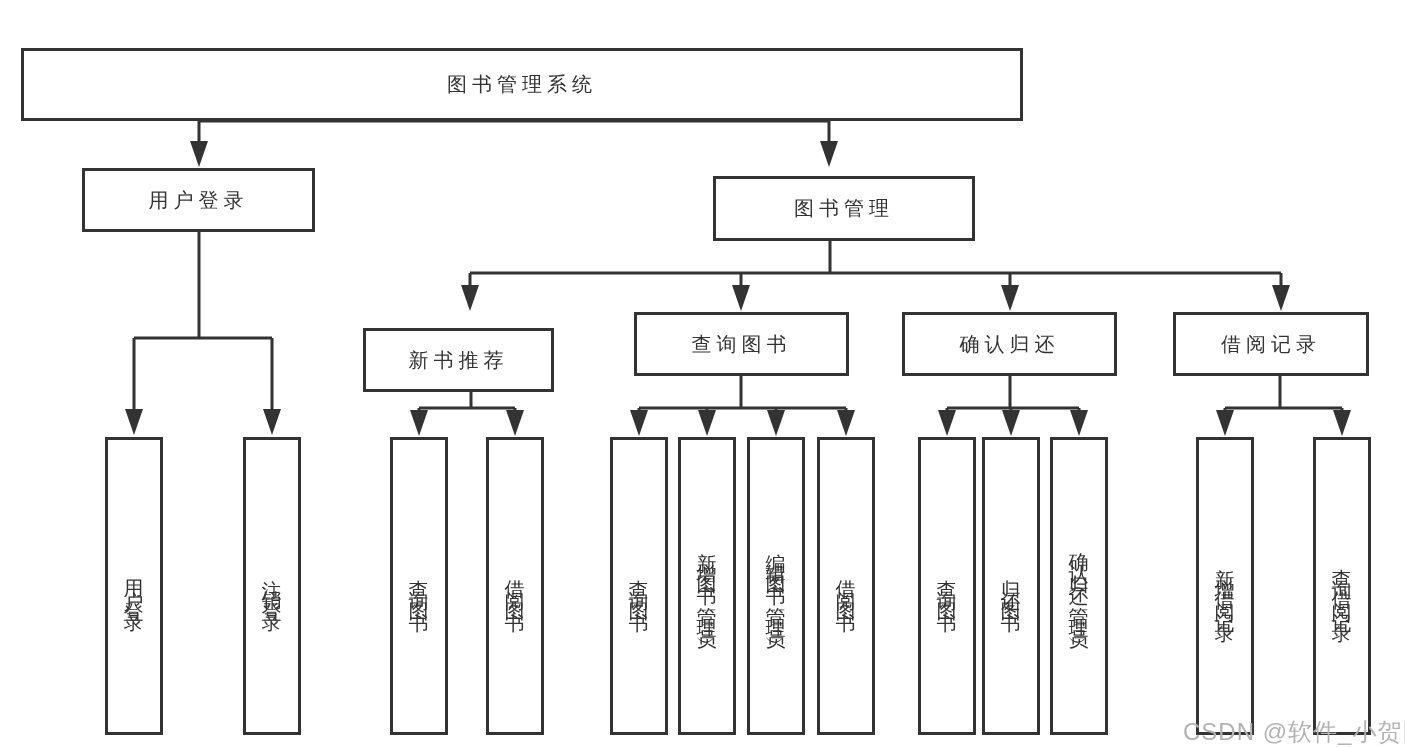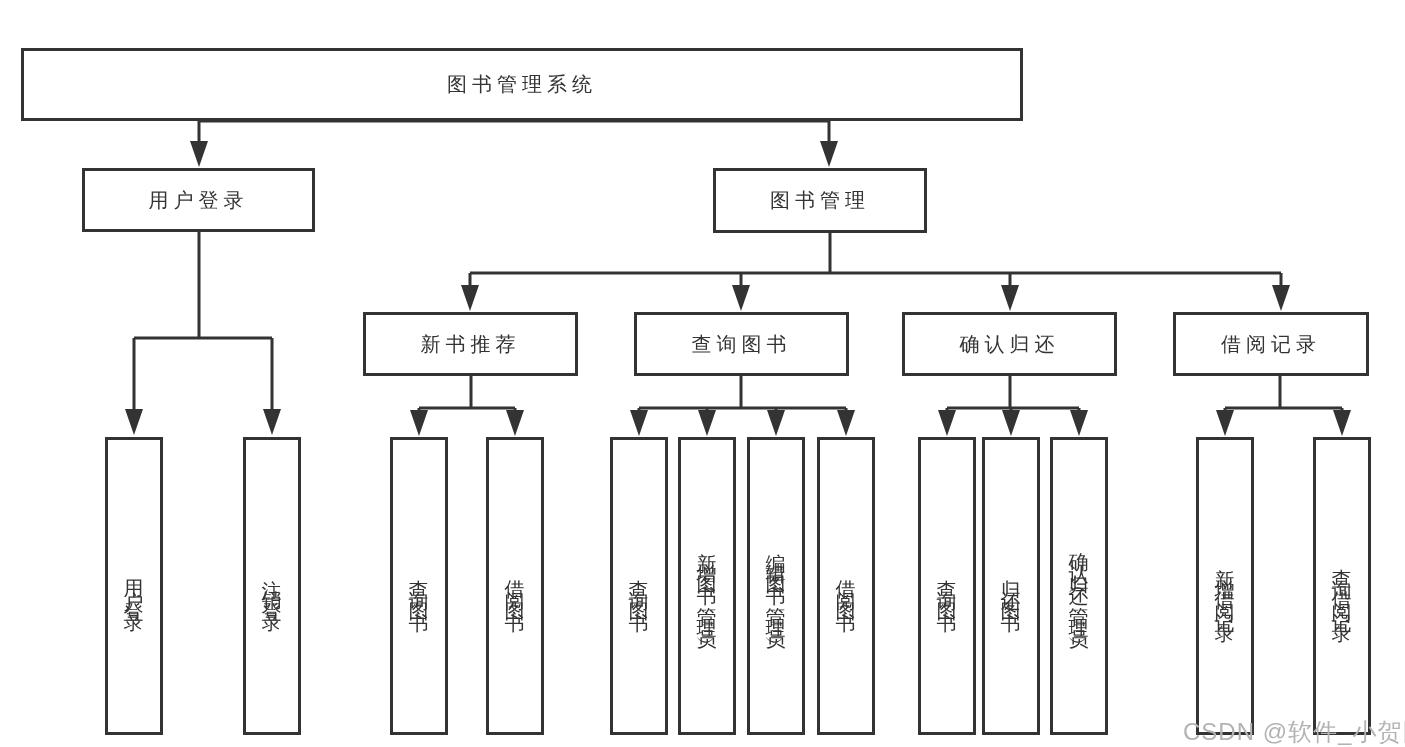--- a/index.html
+++ b/index.html
@@ -42,22 +42,22 @@
     writing-mode: vertical-rl;
     text-orientation: mixed;
     font-size: 20px;
     letter-spacing: 11px;
     line-height: 1;
     color: #333333;
   }
   
   #node-root            { left: 21px;   top: 13px;  width: 1002px; height: 73px; margin-top: 35px; }
   #node-user-login      { left: 82px;   top: 168px; width: 233px;  height: 64px; }
-  #node-book-management { left: 713px;  top: 168px; width: 214px;  height: 65px; }
-  #node-new-book        { left: 363px;  top: 312px; width: 215px;  height: 64px; }
+  #node-book-management { left: 713px;  top: 176px; width: 262px;  height: 65px; }
+  #node-new-book        { left: 363px;  top: 328px; width: 191px;  height: 64px; }
   #node-book-borrow     { left: 634px;  top: 312px; width: 215px;  height: 64px; }
   #node-current-borrow  { left: 902px;  top: 312px; width: 215px;  height: 64px; }
   #node-borrow-record   { left: 1173px; top: 312px; width: 196px;  height: 64px; }
   
   #leaf-user-login          { left: 105px;  }
   #leaf-logout              { left: 243px;  }
   #leaf-query-book-new      { left: 390px;  }
   #leaf-borrow-book-new     { left: 486px;  }
   #leaf-query-book-borrow   { left: 610px;  }
   #leaf-add-book            { left: 678px;  }

